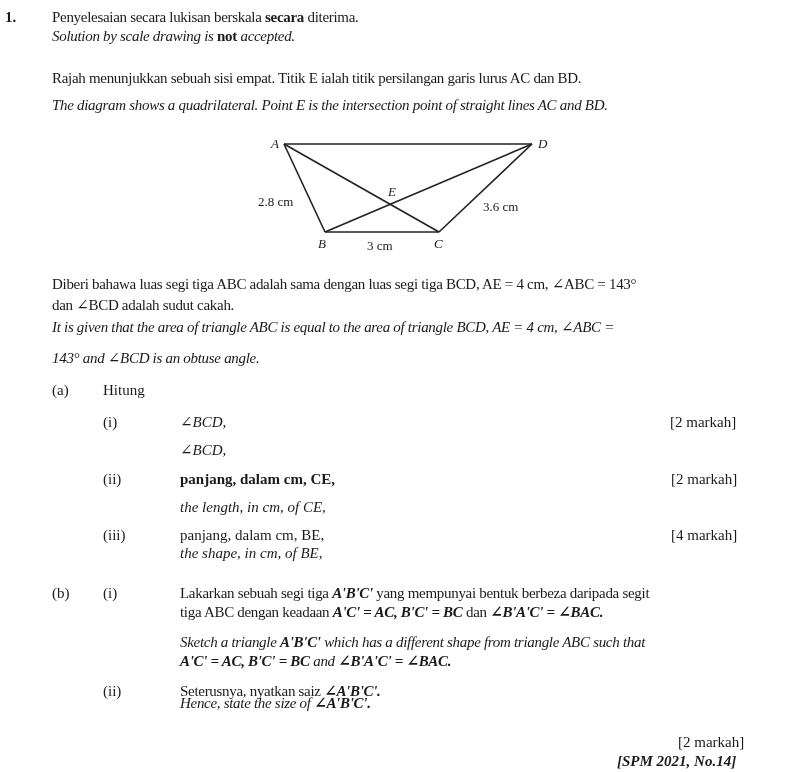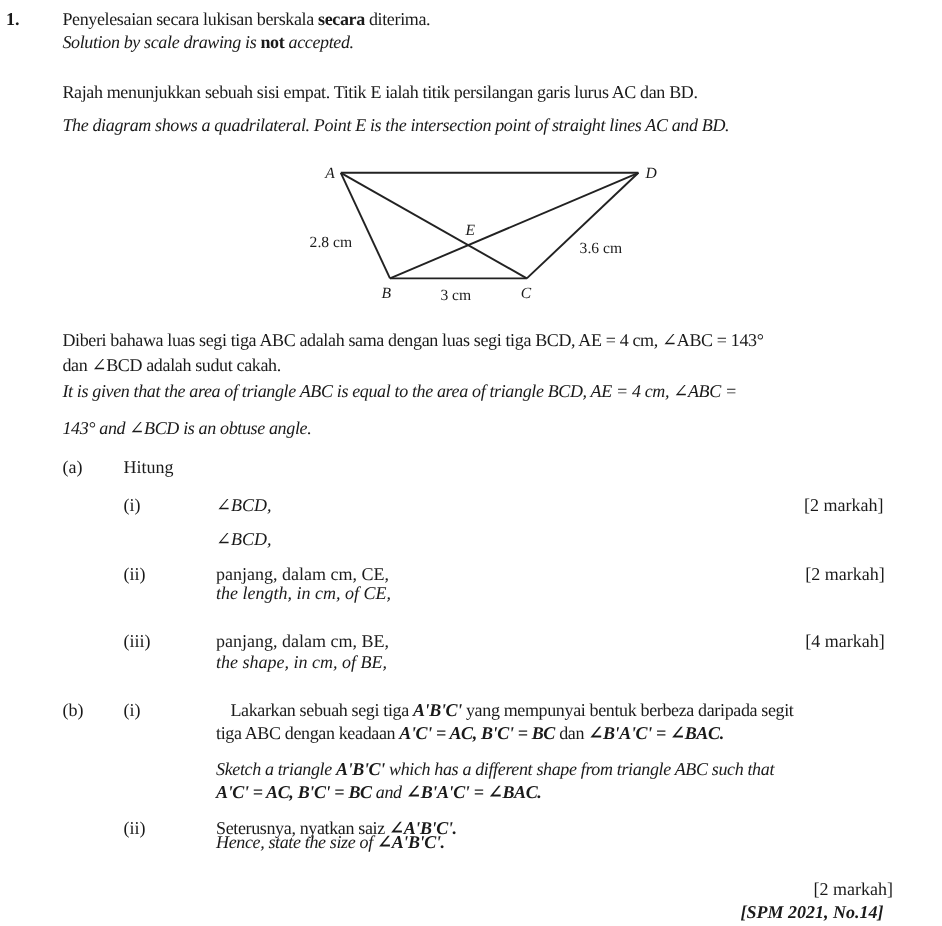--- a/index.html
+++ b/index.html
@@ -57,32 +57,32 @@
 
 <div class="abs" style="left:52px; top:381px;">(a)</div>
 <div class="abs" style="left:103px; top:381px;">Hitung</div>
 
 <div class="abs" style="left:103px; top:413px;">(i)</div>
 <div class="abs it" style="left:180px; top:413px;">∠BCD,</div>
 <div class="abs" style="left:670px; top:413px;">[2 markah]</div>
 <div class="abs it" style="left:180px; top:441px;">∠BCD,</div>
 
 <div class="abs" style="left:103px; top:470px;">(ii)</div>
-<div class="abs" style="left:180px; top:470px;">panjang, dalam cm, CE,</div>
+<div class="abs" style="left:180px; top:470px;font-weight:bold;">panjang, dalam cm, CE,</div>
 <div class="abs" style="left:671px; top:470px;">[2 markah]</div>
-<div class="abs it" style="left:180px; top:486px;">the length, in cm, of CE,</div>
+<div class="abs it" style="left:180px; top:498px;">the length, in cm, of CE,</div>
 
 <div class="abs" style="left:103px; top:526px;">(iii)</div>
 <div class="abs" style="left:180px; top:526px;">panjang, dalam cm, BE,</div>
 <div class="abs" style="left:671px; top:526px;">[4 markah]</div>
 <div class="abs it" style="left:180px; top:544px;">the shape, in cm, of BE,</div>
 
 <div class="abs" style="left:52px; top:584px;">(b)</div>
 <div class="abs" style="left:103px; top:584px;">(i)</div>
-<div class="abs cond" style="left:180px; top:584px;margin-left:12px;">
+<div class="abs cond" style="left:180px; top:584px;">
   <span>Lakarkan sebuah segi tiga </span><span class="bi">A'B'C'</span><span> yang mempunyai bentuk berbeza daripada segit</span>
 </div>
 <div class="abs cond" style="left:180px; top:603px;">
   <span>tiga ABC dengan keadaan </span><span class="bi">A'C' = AC,  B'C' = BC</span><span> dan </span><span class="bi">∠B'A'C' = ∠BAC.</span>
 </div>
 <div class="abs it cond" style="left:180px; top:633px;">
   <span>Sketch a triangle </span><span class="bi">A'B'C'</span><span> which has a different shape from triangle ABC such that</span>
 </div>
 <div class="abs it cond" style="left:180px; top:652px;">
   <span class="bi">A'C' = AC, B'C' = BC</span><span> and </span><span class="bi">∠B'A'C' = ∠BAC.</span>

